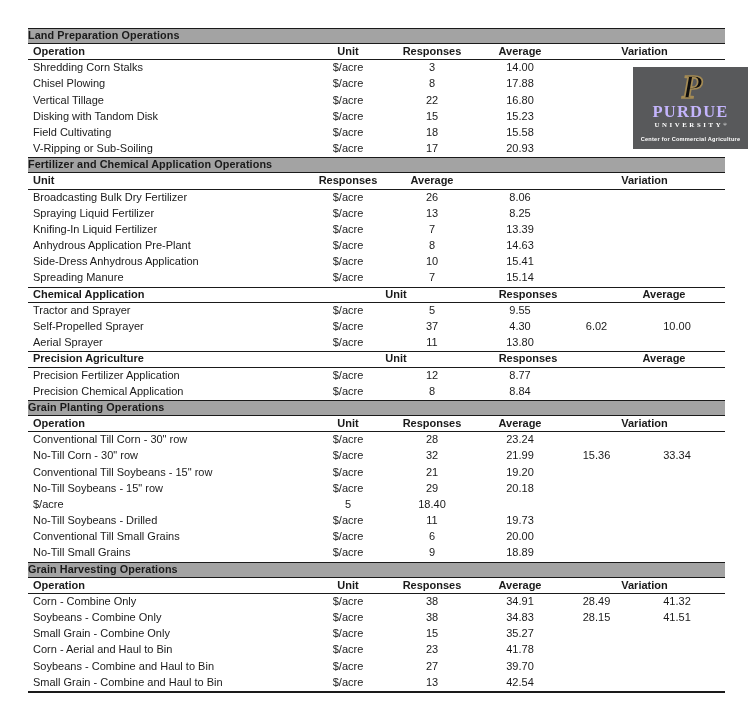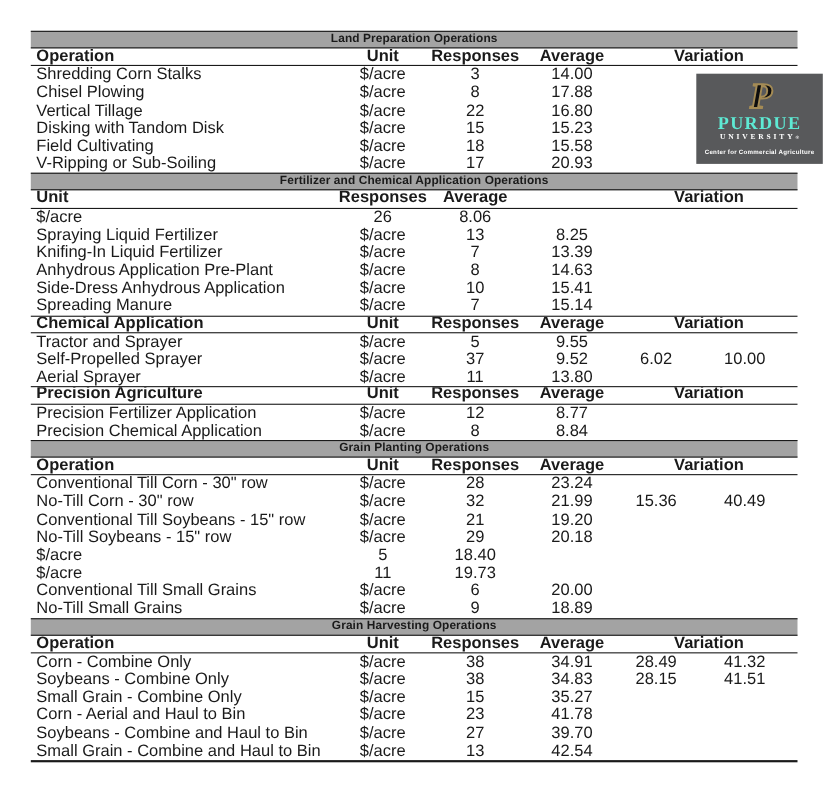--- a/index.html
+++ b/index.html
@@ -7,51 +7,51 @@
   body {
     width:750px; height:720px; position:relative; overflow:hidden;
     font-family:"Liberation Sans", sans-serif; color:#1a1a1a;
     -webkit-font-smoothing:antialiased;
   }
   .table-wrap { position:absolute; left:28px; top:28px; width:697px; }
 
   .band {
     height:16px; background:var(--band,#a3a3a3);
     border-top:1.4px solid #1a1a1a; border-bottom:1.4px solid #1a1a1a;
-    text-align:center; font-weight:bold; font-size:10.8px; line-height:13px;
+    text-align:left; font-weight:bold; font-size:10.8px; line-height:13px;
     letter-spacing:0.1px;
   }
 
   .row {
     display:grid; grid-template-columns:280px 80px 88px 88px 65px 96px;
-    height:16.2px; font-size:15px; line-height:15.8px;
+    height:16.2px; font-size:11px; line-height:15.8px;
   }
   .row > div { text-align:center; overflow:hidden; white-space:nowrap; }
   .row > div:first-child { text-align:left; padding-left:5px; }
 
   .header-row { font-weight:bold; border-bottom:1.9px solid #1a1a1a; line-height:14px; }
-  .header-row.sub { border-top:1.9px solid #1a1a1a; line-height:12.5px; }
+  .header-row.sub { border-top:1.9px solid #1a1a1a; line-height:12.5px;gap:48px; }
   .header-row .variation-span { grid-column:5 / 7; }
 
   .table-bottom { border-top:2px solid #1a1a1a; height:0; }
 
   
   .logo {
     position:absolute; left:633px; top:67px; width:115px; height:82px;
     background:var(--logo-bg,#58595b); z-index:5;
     display:flex; flex-direction:column; align-items:center;
   }
   .logo-p { margin-top:3px; height:33px; }
   .logo-p text {
     font-family:"Liberation Serif", serif; font-style:italic; font-weight:bold;
     font-size:33px; fill:#0d0d0d; stroke:var(--gold,#a48b55); stroke-width:1.7px;
   }
   .logo-word {
     font-family:"Liberation Serif", serif; font-weight:bold;
-    color:#5eead4; font-size:16.5px; letter-spacing:1.2px; line-height:17px;
+    color:#c4b5fd; font-size:16.5px; letter-spacing:1.2px; line-height:17px;
   }
   .logo-univ {
     color:#ffffff; font-size:6.8px; letter-spacing:2.6px; line-height:9px;
     font-family:"Liberation Serif", serif; font-weight:bold;
   }
   .logo-univ .reg { font-size:4.5px; letter-spacing:0; vertical-align:top; }
   .logo-tagline {
     margin-top:7px; color:#ffffff; font-size:5.6px; font-weight:bold;
     letter-spacing:0.25px; line-height:7px;
   }
@@ -117,20 +117,21 @@
       <div></div>
     </div>
     <div class="band">Fertilizer and Chemical Application Operations</div>
     <div class="row header-row">
       <div>Unit</div>
       <div>Responses</div>
       <div>Average</div>
       <div class="variation-span">Variation</div>
     </div>
     <div class="row">
+      <div>Broadcasting Bulk Dry Fertilizer</div>
       <div>$/acre</div>
       <div>26</div>
       <div>8.06</div>
       <div></div>
       <div></div>
     </div>
     <div class="row">
       <div>Spraying Liquid Fertilizer</div>
       <div>$/acre</div>
       <div>13</div>
@@ -182,21 +183,21 @@
       <div>$/acre</div>
       <div>5</div>
       <div>9.55</div>
       <div></div>
       <div></div>
     </div>
     <div class="row">
       <div>Self-Propelled Sprayer</div>
       <div>$/acre</div>
       <div>37</div>
-      <div>9.52</div>
+      <div>4.30</div>
       <div>6.02</div>
       <div>10.00</div>
     </div>
     <div class="row">
       <div>Aerial Sprayer</div>
       <div>$/acre</div>
       <div>11</div>
       <div>13.80</div>
       <div></div>
       <div></div>
@@ -239,21 +240,21 @@
       <div>23.24</div>
       <div></div>
       <div></div>
     </div>
     <div class="row">
       <div>No-Till Corn - 30" row</div>
       <div>$/acre</div>
       <div>32</div>
       <div>21.99</div>
       <div>15.36</div>
-      <div>40.49</div>
+      <div>33.34</div>
     </div>
     <div class="row">
       <div>Conventional Till Soybeans - 15" row</div>
       <div>$/acre</div>
       <div>21</div>
       <div>19.20</div>
       <div></div>
       <div></div>
     </div>
     <div class="row">
@@ -265,20 +266,21 @@
       <div></div>
     </div>
     <div class="row">
       <div>$/acre</div>
       <div>5</div>
       <div>18.40</div>
       <div></div>
       <div></div>
     </div>
     <div class="row">
+      <div>No-Till Soybeans - Drilled</div>
       <div>$/acre</div>
       <div>11</div>
       <div>19.73</div>
       <div></div>
       <div></div>
     </div>
     <div class="row">
       <div>Conventional Till Small Grains</div>
       <div>$/acre</div>
       <div>6</div>

